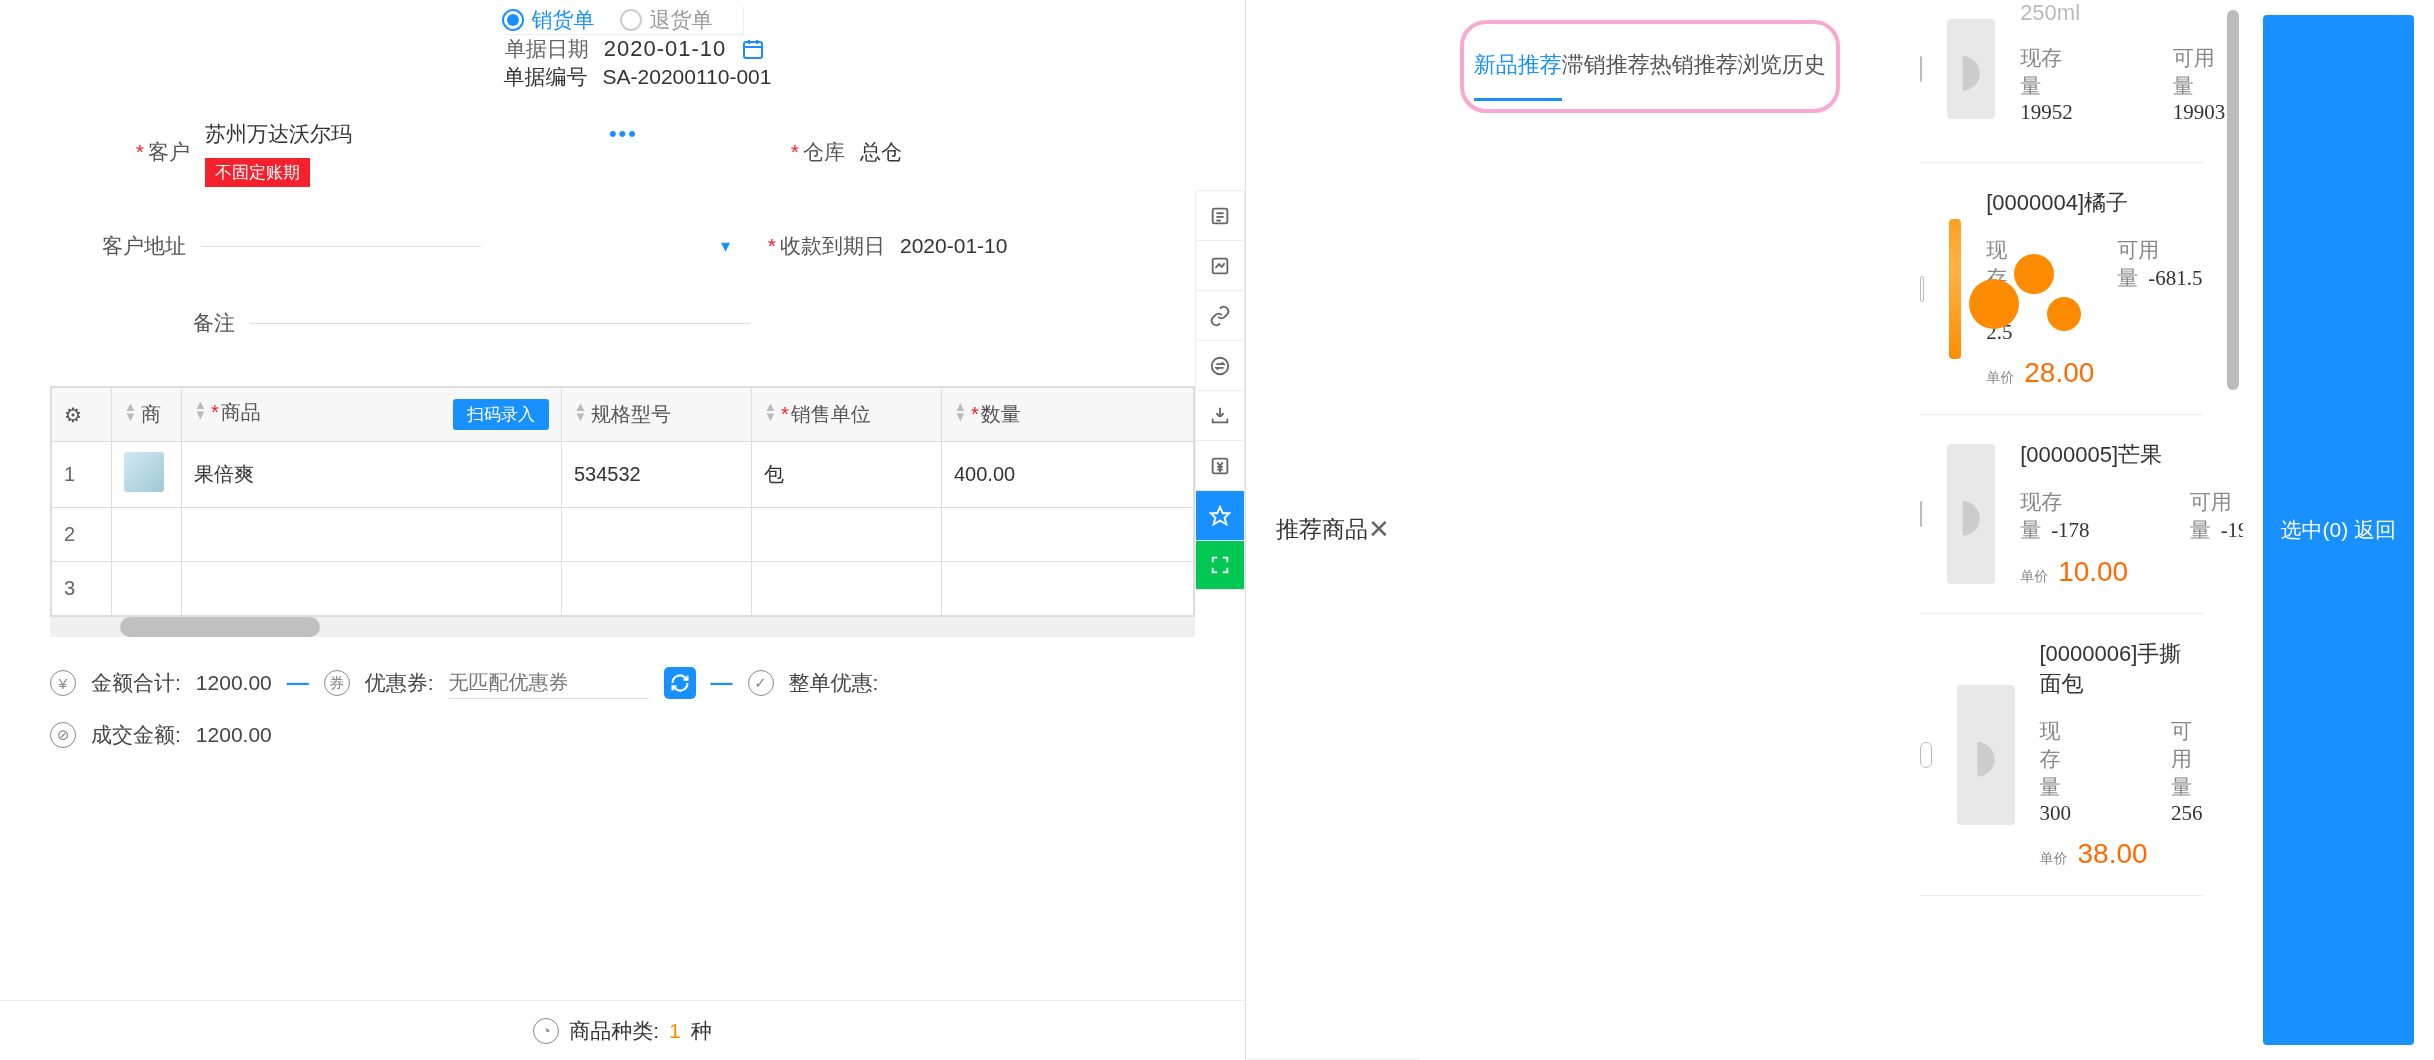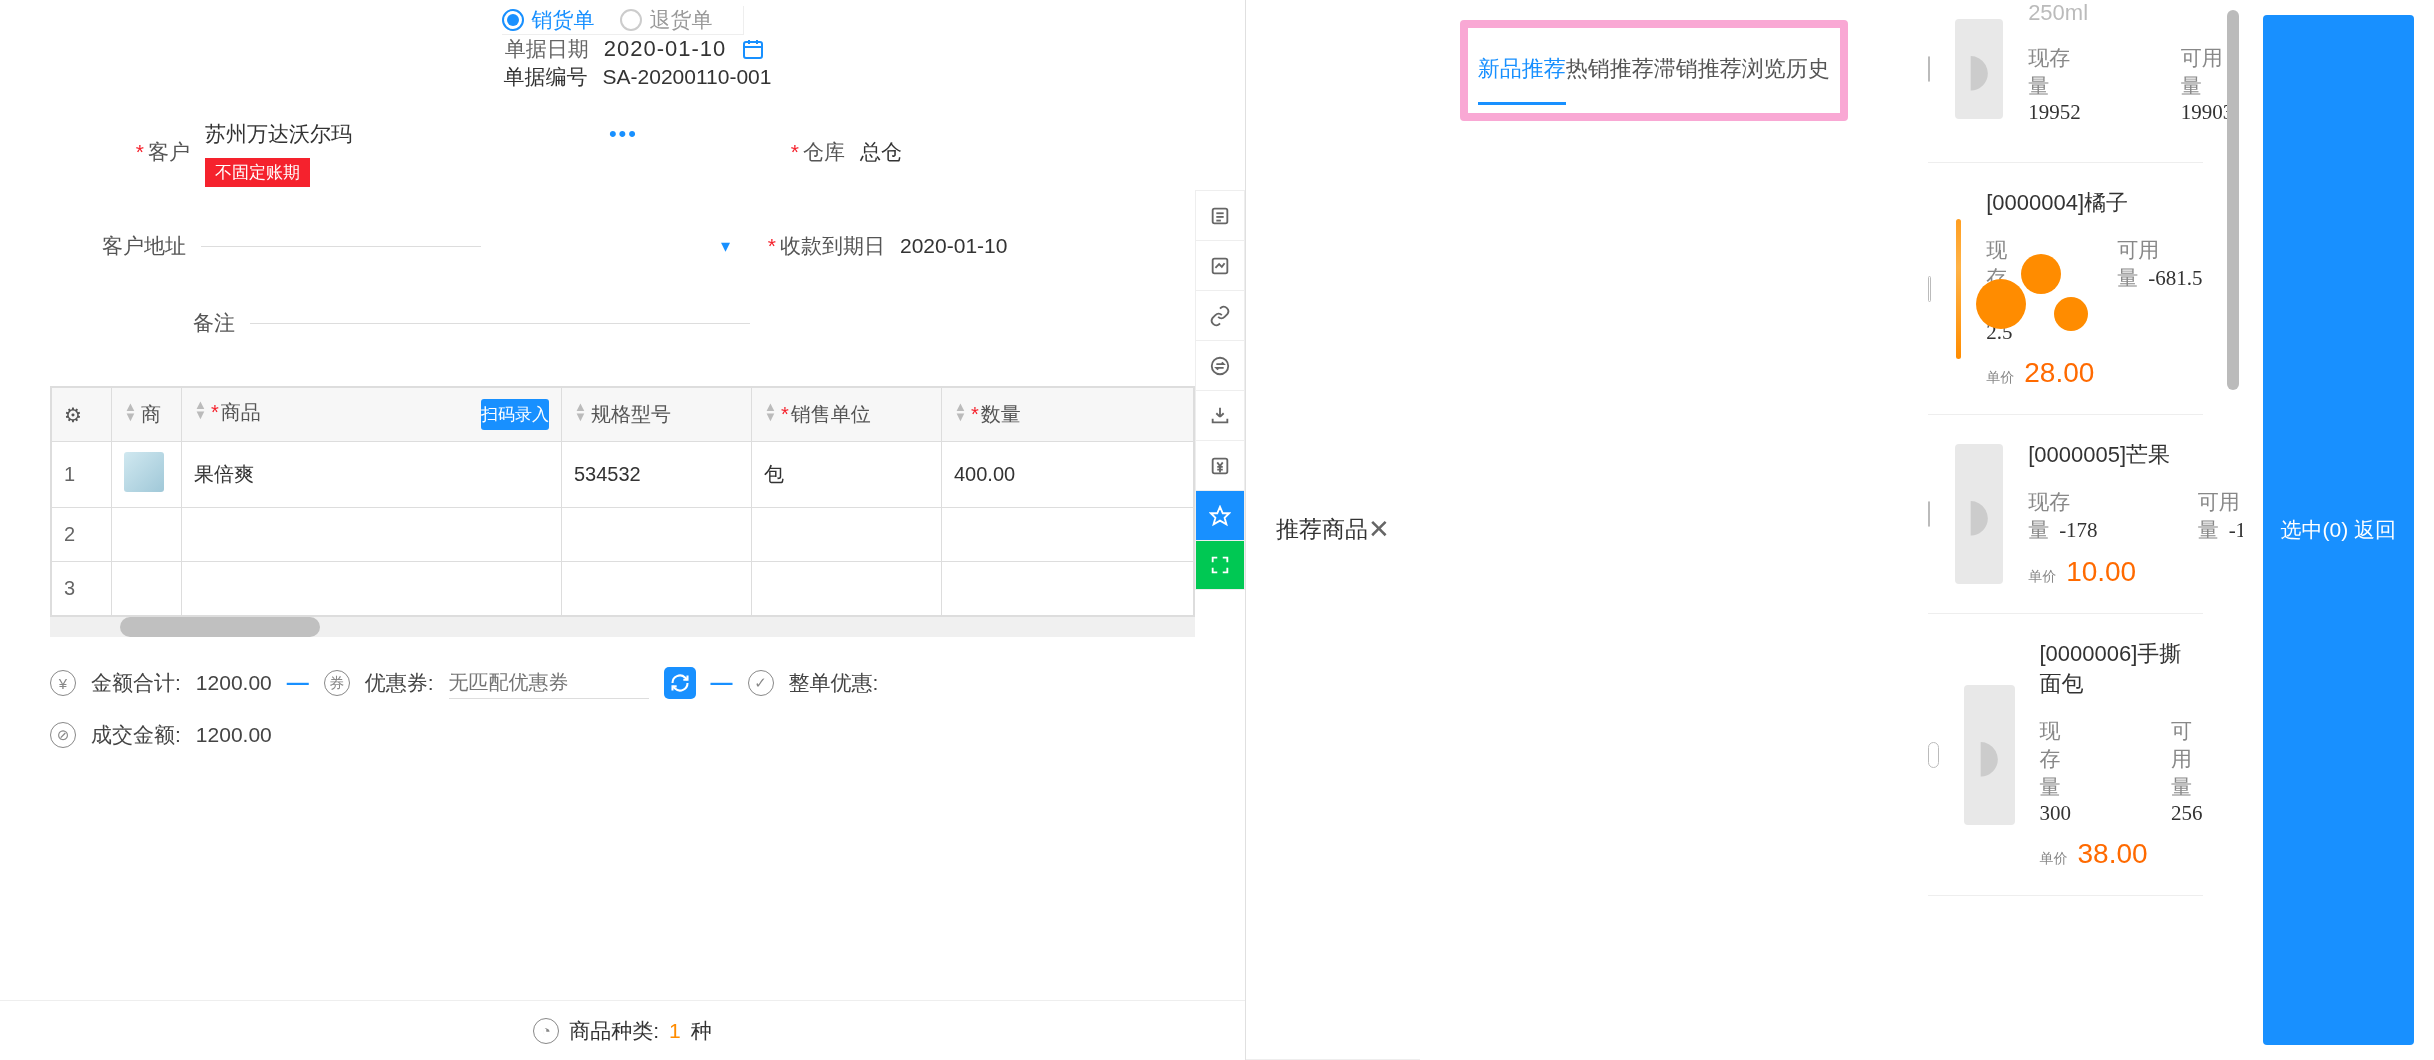--- a/index.html
+++ b/index.html
@@ -42,21 +42,21 @@
 .vtool-btn.expand { background: #00c853; color: #fff; }
 
 
 .table-wrap { margin: 0 50px; border: 1px solid #ddd; }
 .tbl { width: 100%; border-collapse: collapse; }
 .tbl th, .tbl td { border: 1px solid #ddd; padding: 10px 12px; text-align: left; font-size: 20px; height: 54px; }
 .tbl th { background: #f7f7f7; font-weight: normal; color: #555; position: relative; }
 .sort-arrows { color: #bbb; font-size: 13px; margin-right: 4px; display:inline-block; line-height:10px; }
 .th-req { color: #f5222d; margin-right:2px;}
 .gear-th { width: 60px; text-align: center; color: #888; }
-.scan-btn { background: #1890ff; color: #fff; border: none; padding: 4px 0; border-radius: 3px; font-size: 17px; float:right; cursor:pointer;}
+.scan-btn { background: #1890ff; color: #fff; border: none; padding: 4px 14px; border-radius: 3px; font-size: 17px; float:right; cursor:pointer;}
 .row-num { text-align: center; color: #666; }
 .prod-img-cell { width:60px; text-align:center; }
 .prod-thumb { width:40px; height:40px; background: linear-gradient(135deg,#d0e8f0,#a0c8d8); border-radius:3px; display:inline-block; }
 .subtotal-row td { background: #fafad2; }
 .hscroll { height:20px; background:#f0f0f0; position:relative; margin:0 50px; }
 .hscroll-thumb { position:absolute; left:70px; height:20px; width:200px; background:#c0c0c0; border-radius:10px; }
 
 
 .totals { padding: 30px 50px; font-size: 21px; color: #444; }
 .total-line { display: flex; align-items: center; gap: 15px; margin-bottom: 22px; }
@@ -67,21 +67,21 @@
 
 
 .bottom-bar { position:absolute; bottom:0; left:0; right:0; height:60px; border-top:1px solid #eee; display:flex; align-items:center; justify-content:center; font-size:21px; gap:10px; }
 .orange-num { color:#ff8c00; }
 
 
 .rp-header { display:flex; align-items:center; justify-content:space-between; padding: 20px 30px; border-bottom:1px solid #eee; }
 .rp-title { font-size:23px; color:#333; }
 .close-x { font-size:26px; color:#666; cursor:pointer; }
 .rp-tabs-wrap { padding:20px 40px 0 40px; }
-.rp-tabs-box { border:8px solid #f9a8d4; border-radius:4px; padding:8px 10px; display:flex; }
+.rp-tabs-box { border:4px solid #f9a8d4; border-radius:26px; padding:8px 10px; display:flex; }
 .rp-tab { flex:1; text-align:center; font-size:22px; padding:18px 0; cursor:pointer; color:#555; }
 .rp-tab.active { color:#1890ff; border-bottom:3px solid #1890ff; }
 
 .product-list { flex:1; overflow-y:auto; padding:0 40px; position:relative; }
 .product-item { display:flex; align-items:center; padding:25px 0; border-bottom:1px solid #eee; gap:25px; }
 .prod-check { width:26px; height:26px; border:1.5px solid #bbb; border-radius:6px; cursor:pointer; }
 .prod-image { width:140px; height:140px; background:#e8e8e8; border-radius:4px; display:flex; align-items:center; justify-content:center; color:#ccc; font-size:80px; }
 .prod-image.orange { background: radial-gradient(circle at 40% 35%, #ffb347, #ff8c00); position:relative; }
 .prod-image.orange::before { content:''; position:absolute; width:50px; height:50px; background:#ff8c00; border-radius:50%; left:20px; top:60px; box-shadow: 40px -30px 0 -5px #ff8c00, 70px 10px 0 -8px #ff8c00; }
 .prod-info { flex:1; }
@@ -298,22 +298,22 @@
   </div>
 
   <div class="right-panel">
     <div class="rp-header">
       <div class="rp-title">推荐商品</div>
       <div class="close-x">✕</div>
     </div>
     <div class="rp-tabs-wrap">
       <div class="rp-tabs-box">
         <div class="rp-tab active">新品推荐</div>
+        <div class="rp-tab">滞销推荐</div>
         <div class="rp-tab">热销推荐</div>
-        <div class="rp-tab">滞销推荐</div>
         <div class="rp-tab">浏览历史</div>
       </div>
     </div>
 
     <div class="product-list">
       <div class="vscroll"></div>
 
       <div class="product-item" style="padding-top:0;">
         <div class="prod-check"></div>
         <div class="prod-image" style="height:100px;">◗</div>

